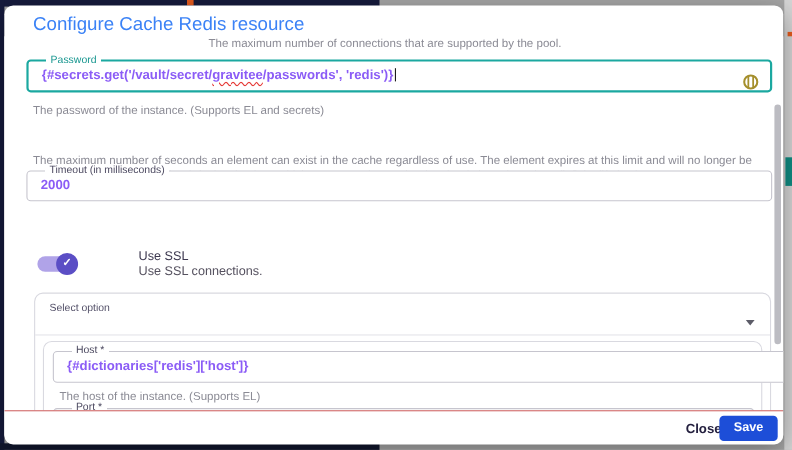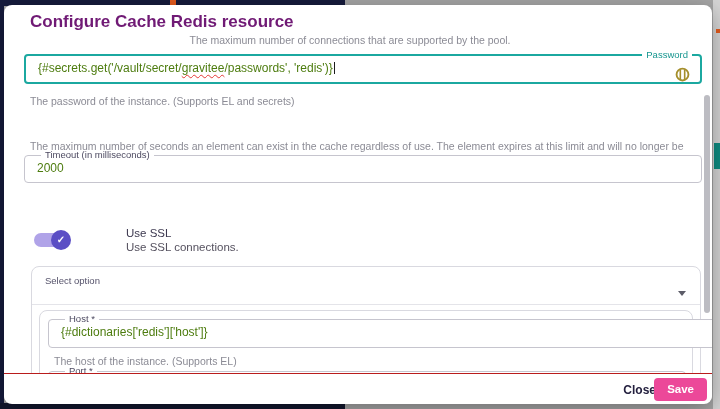--- a/index.html
+++ b/index.html
@@ -9,31 +9,31 @@
   .bg-navy-top{position:absolute;left:0;top:0;width:345px;height:6px;background:#161b3d;}
   .bg-navy-left{position:absolute;left:0;top:0;width:4px;height:409px;background:#161b3d;}
   .bg-navy-bottom{position:absolute;left:0;top:403px;width:345px;height:6px;background:#12172e;}
   .bg-gray-right{position:absolute;left:713px;top:0;width:7px;height:409px;background:#d6d6d6;}
   .bg-orange-top{position:absolute;left:170px;top:0;width:6px;height:5px;background:#e65c1e;}
   .bg-orange-right{position:absolute;left:716px;top:29px;width:4px;height:4px;background:#e65c1e;}
   .bg-teal-right{position:absolute;left:714px;top:143px;width:6px;height:26px;background:#0f8d83;}
 
   .modal{position:absolute;left:4px;top:5px;width:708px;height:398px;background:#fff;
     border-radius:8px;box-shadow:0 6px 24px rgba(0,0,0,.35);}
-  .dlg-title{position:absolute;left:26px;top:7px;font-size:17px;font-weight:700;color:#701a75;}
+  .dlg-title{position:absolute;left:26px;top:7px;font-size:17px;font-weight:400;color:#3b82f6;}
 
   .content{position:absolute;left:0;top:28px;width:708px;height:340px;overflow:hidden;background:#fff;}
   .helper{position:absolute;font-size:10.5px;color:#8b8b95;line-height:14px;}
 
   fieldset{position:absolute;margin:0;padding:0 12px;border:1px solid #c6c5ce;border-radius:4px;
     background:#fff;box-sizing:border-box;}
   legend{font-size:9.5px;padding:0 4px;margin-left:4px;color:#4d4a61;line-height:10px;}
-  .fv{font-size:12px;font-weight:400;color:#4d7c0f;white-space:nowrap;margin-top:1px;}
+  .fv{font-size:12px;font-weight:700;color:#8b5cf6;white-space:nowrap;margin-top:1px;}
   .pw-fieldset{border:2px solid #1ba8a0;}
-  .pw-fieldset legend{color:#17968f;text-align:right;}
+  .pw-fieldset legend{color:#17968f;}
   .misspelled{text-decoration:underline;text-decoration-style:wavy;text-decoration-color:#e53935;
     text-decoration-thickness:1px;text-underline-offset:2px;}
   .caret{display:inline-block;width:1px;height:12px;background:#1c1c1c;vertical-align:-2px;margin-left:1px;}
   .el-icon{position:absolute;right:10px;top:7px;width:15px;height:15px;}
 
   
   .toggle{position:absolute;left:30px;top:200px;width:34px;height:14px;border-radius:7px;background:#b0a3e8;}
   .toggle .thumb{position:absolute;right:-3px;top:-3px;width:20px;height:20px;border-radius:50%;
     background:#5b4ec5;color:#fff;font-size:10px;line-height:20px;text-align:center;font-weight:700;}
   .ssl-title{position:absolute;left:122px;top:194px;font-size:11.5px;color:#3c384f;}
@@ -48,21 +48,21 @@
   .select-divider{position:absolute;left:0;right:0;top:37px;height:1px;background:#e4e4e9;}
   .subcard{position:absolute;left:7px;top:43px;width:654px;height:130px;border:1px solid #d9d9e0;
     border-radius:8px;box-sizing:border-box;background:#fff;}
 
   .scrollbar-thumb{position:absolute;left:700px;top:90px;width:6px;height:218px;border-radius:3px;background:#bcbcc2;}
 
   .footer{position:absolute;left:0;top:368px;width:708px;height:30px;background:#fff;
     border-top:1px solid #b91c1c;border-radius:0 0 8px 8px;}
   .btn-close{position:absolute;right:52px;top:7px;font-size:12px;font-weight:700;color:#24203f;
     background:none;border:none;padding:2px 4px;cursor:pointer;font-family:inherit;}
-  .btn-save{position:absolute;right:5px;top:4px;height:23px;padding:0 13px;background:#ec4899;border:none;
+  .btn-save{position:absolute;right:5px;top:4px;height:23px;padding:0 13px;background:#1d4ed8;border:none;
     border-radius:4px;color:#fff;font-size:11.5px;font-weight:700;line-height:23px;cursor:pointer;font-family:inherit;}
 </style>
 </head>
 <body>
 
 <div class="stage">
 
   <div class="bg-navy-top"></div>
   <div class="bg-navy-left"></div>
   <div class="bg-navy-bottom"></div>

